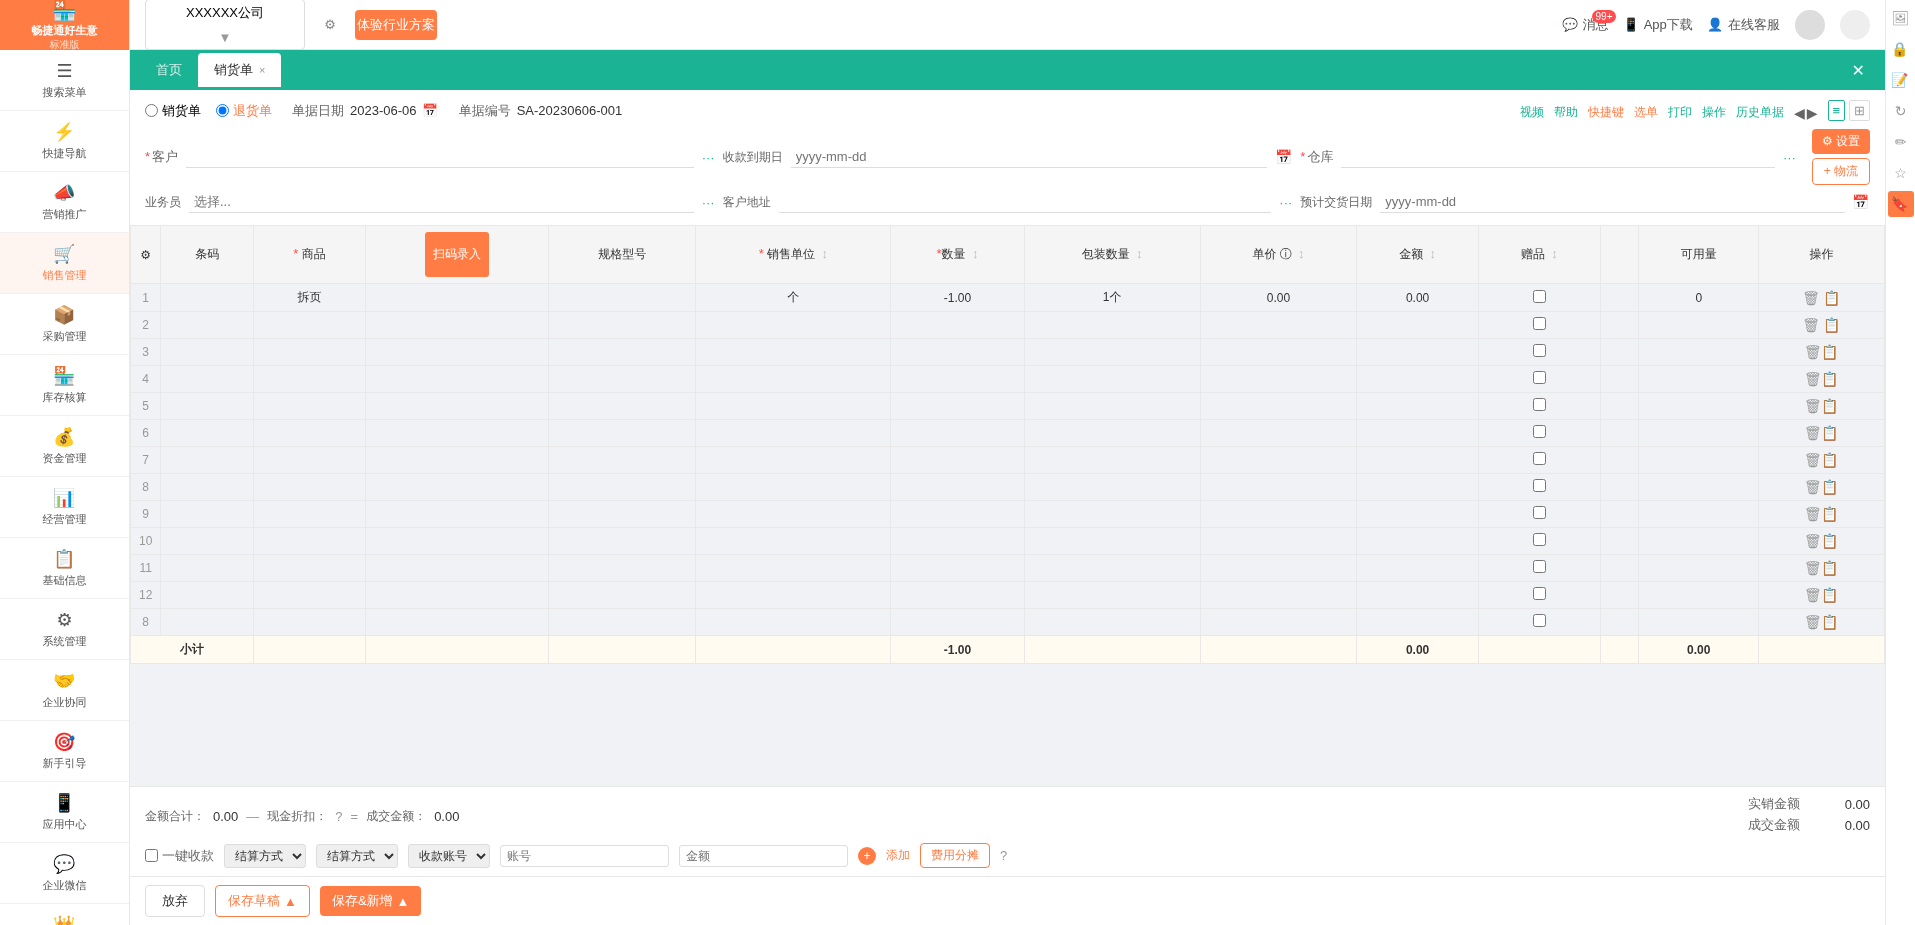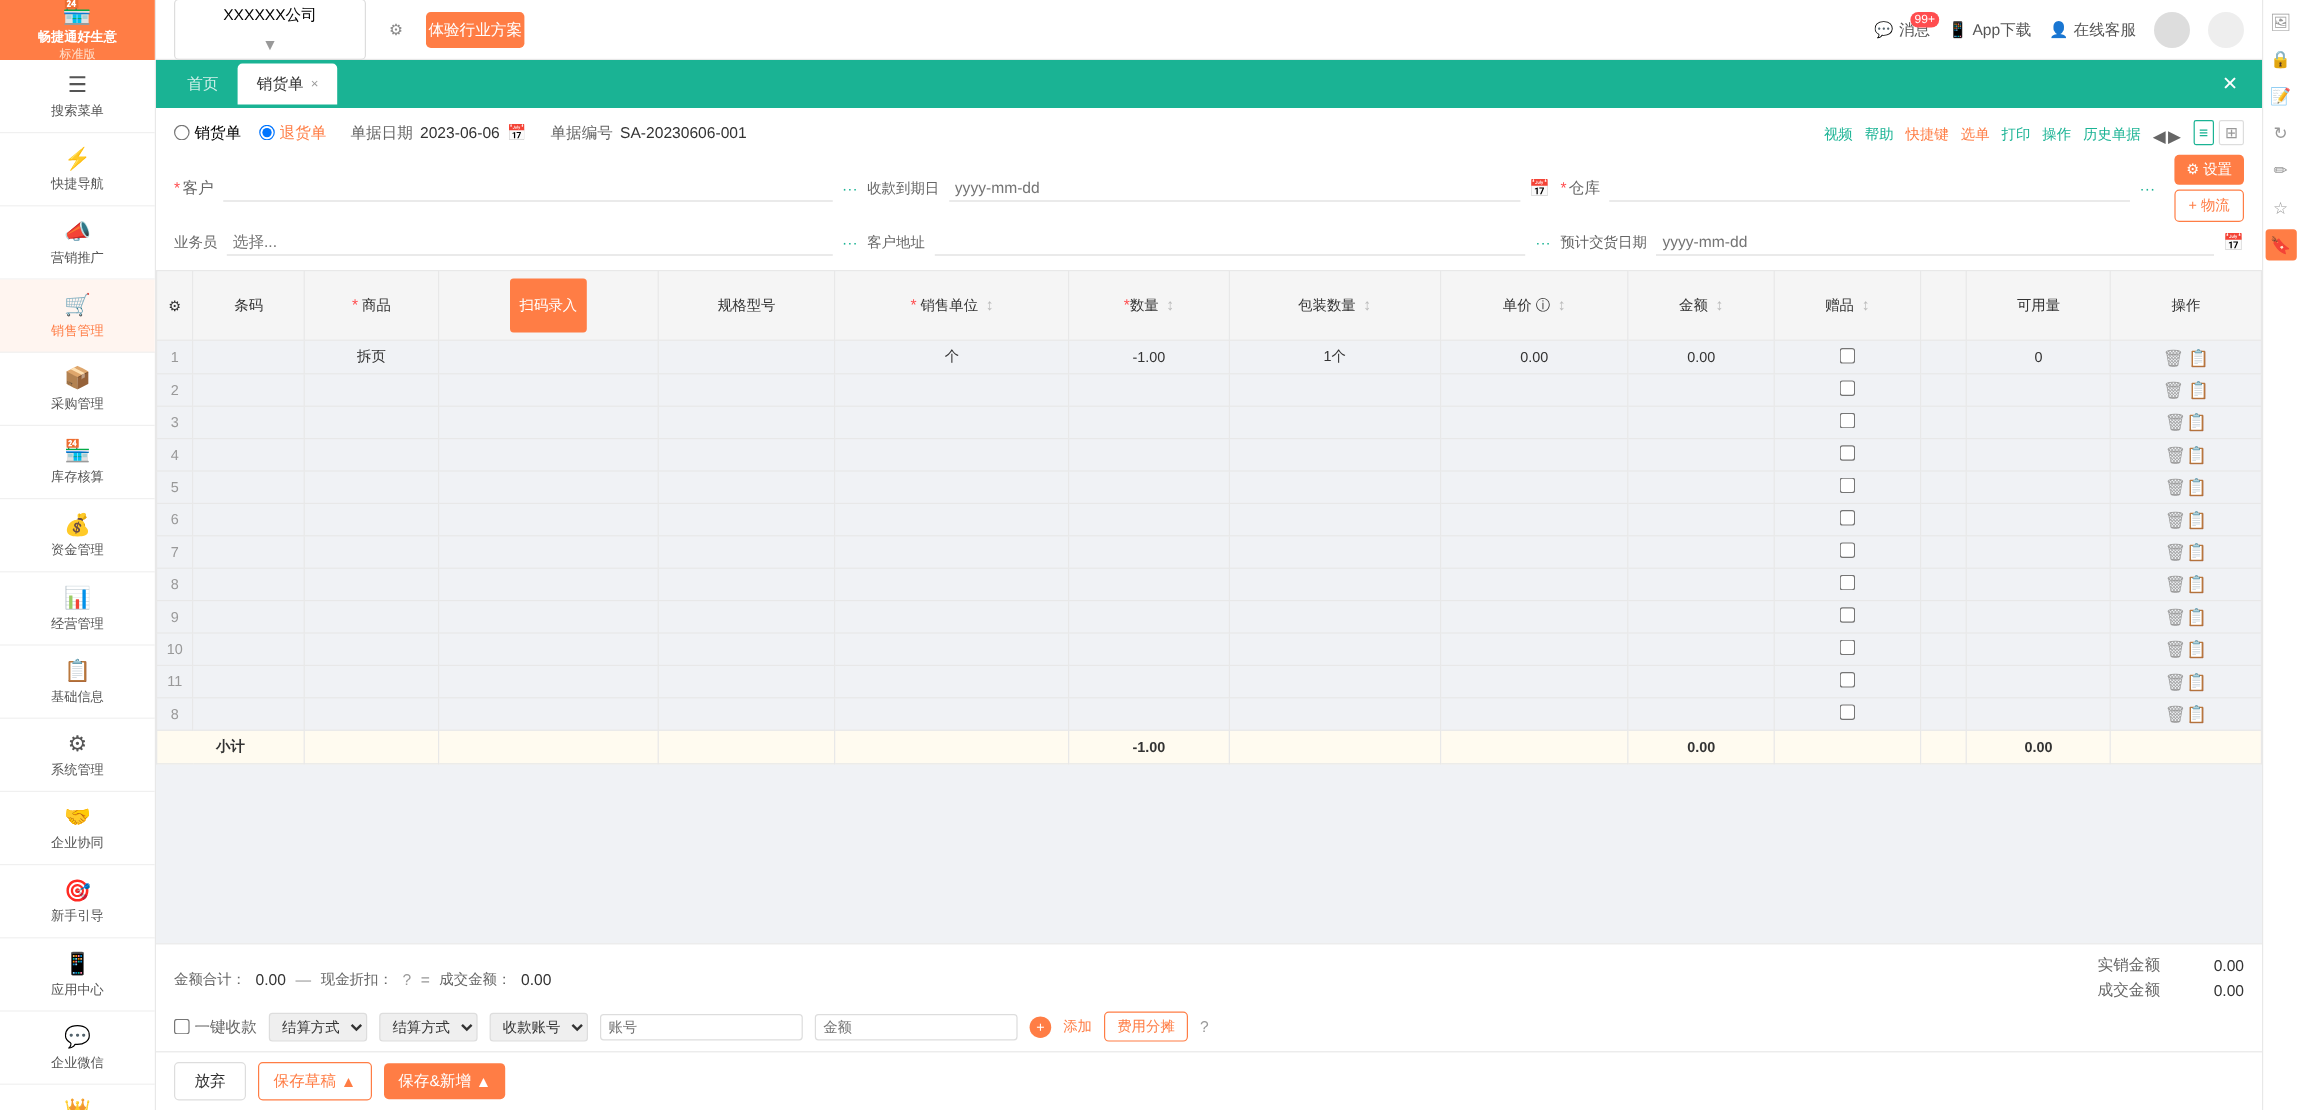--- a/index.html
+++ b/index.html
@@ -490,20 +490,36 @@
               <td></td>
               <td></td>
               <td></td>
               <td></td>
             <td><input type="checkbox" style=""></td>
             <td></td>
               <td></td>
             <td><span class="icon-delete">🗑</span><span class="icon-copy">📋</span></td>
           </tr>
           <tr>
+            <td class="row-num">12</td>
+            <td></td>
+              <td></td>
+              <td></td>
+              <td></td>
+              <td></td>
+              <td></td>
+              <td></td>
+              <td></td>
+              <td></td>
+            <td><input type="checkbox" style=""></td>
+            <td></td>
+              <td></td>
+            <td><span class="icon-delete">🗑</span><span class="icon-copy">📋</span></td>
+          </tr>
+          <tr>
             <td class="row-num">8</td>
             <td></td>
               <td></td>
               <td></td>
               <td></td>
               <td></td>
               <td></td>
               <td></td>
               <td></td>
               <td></td>

